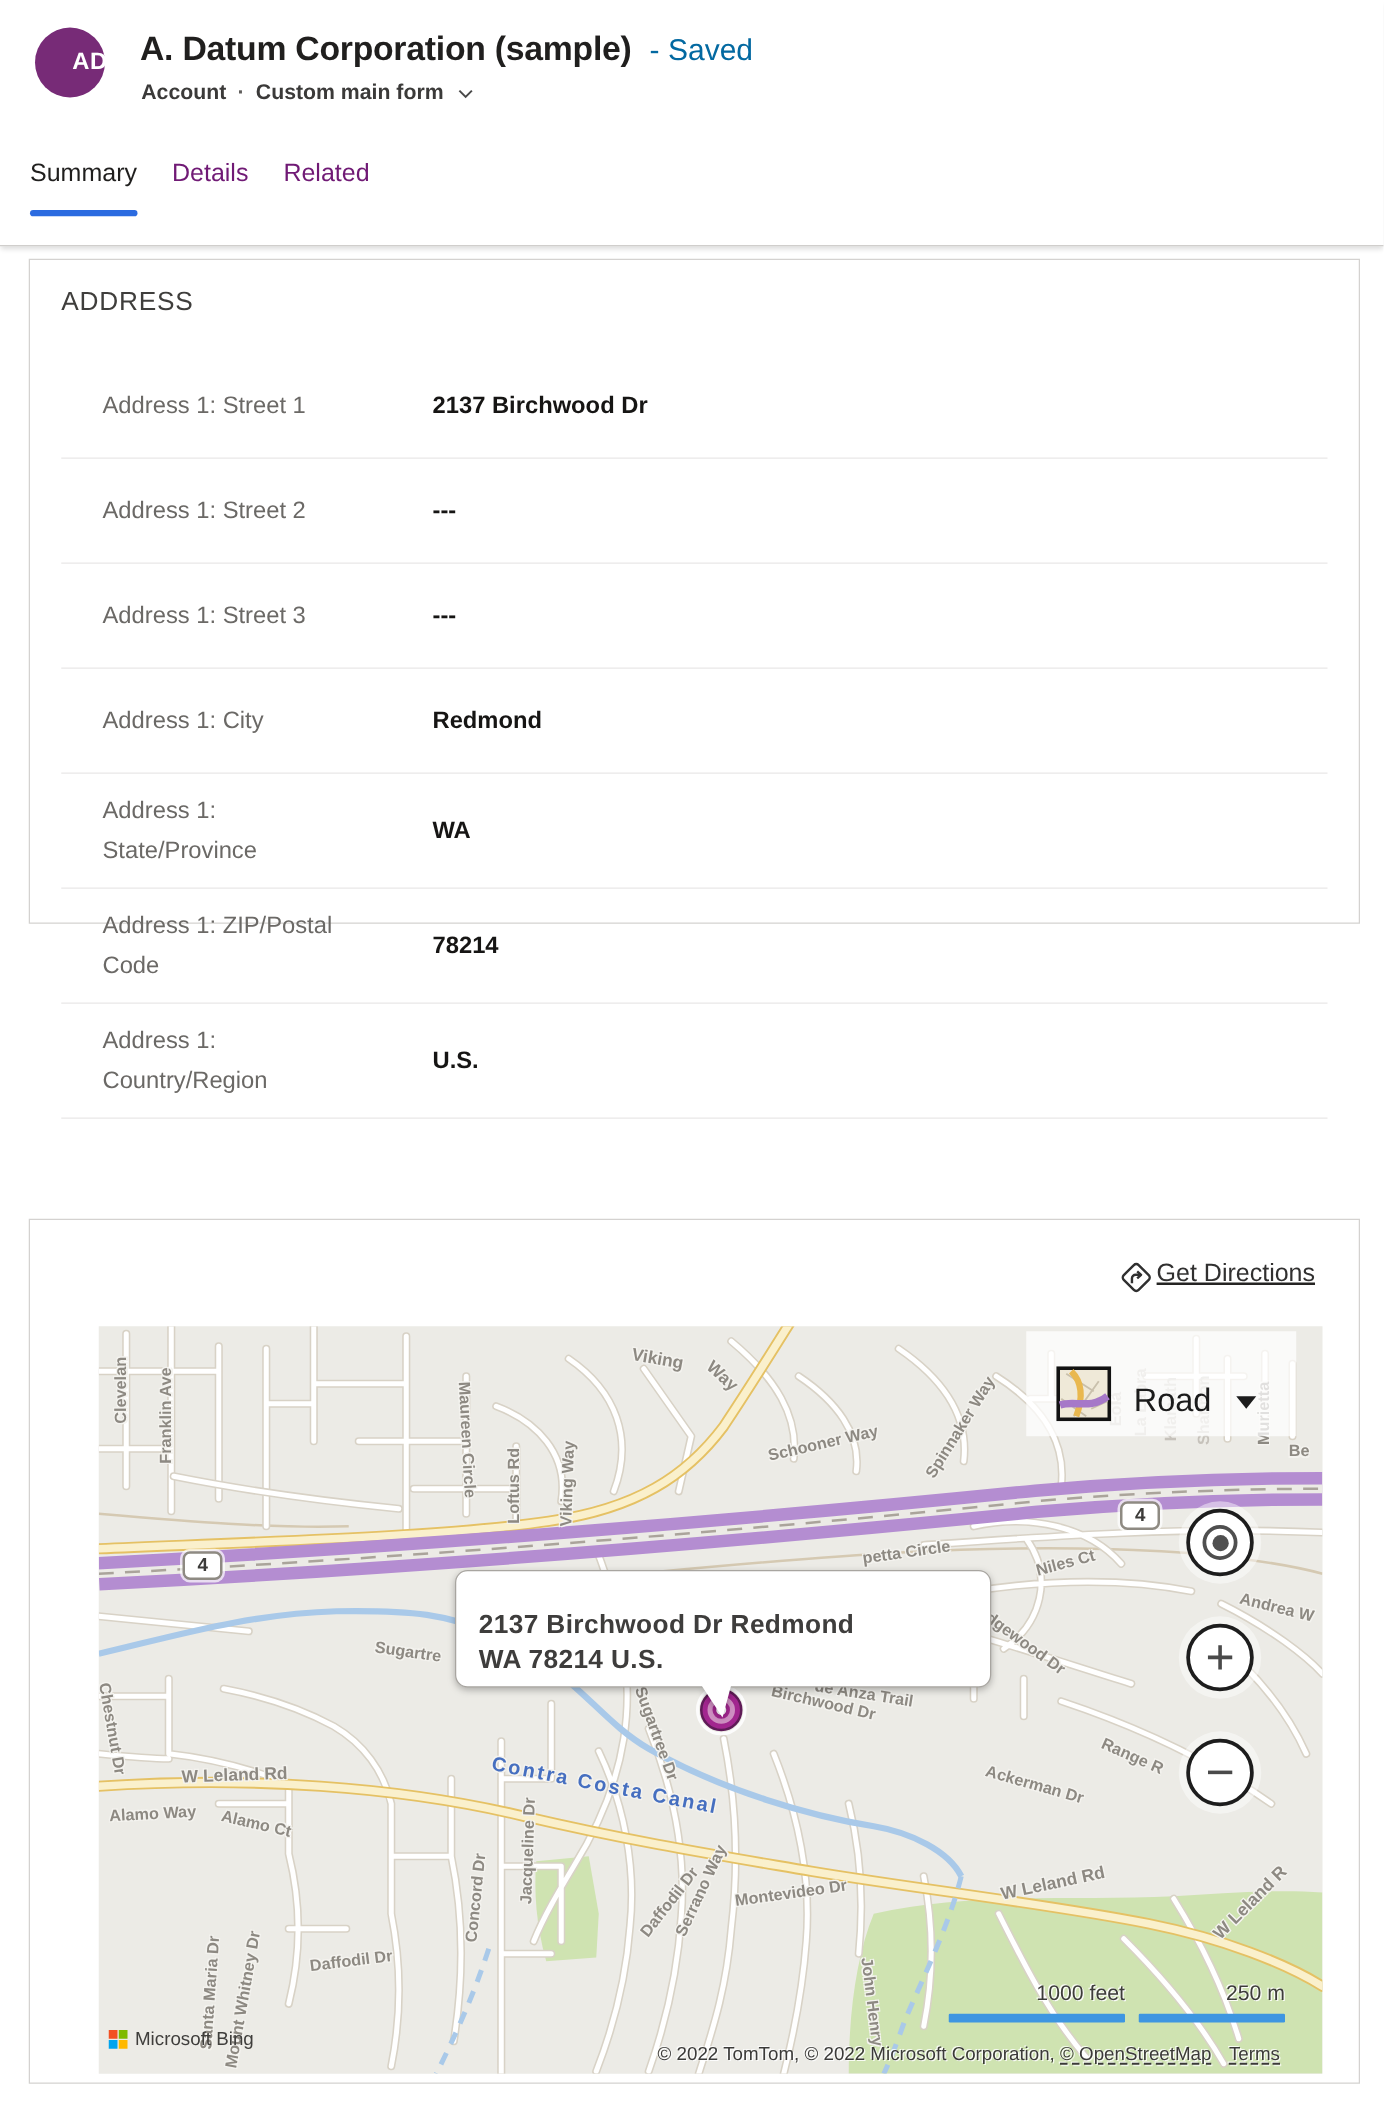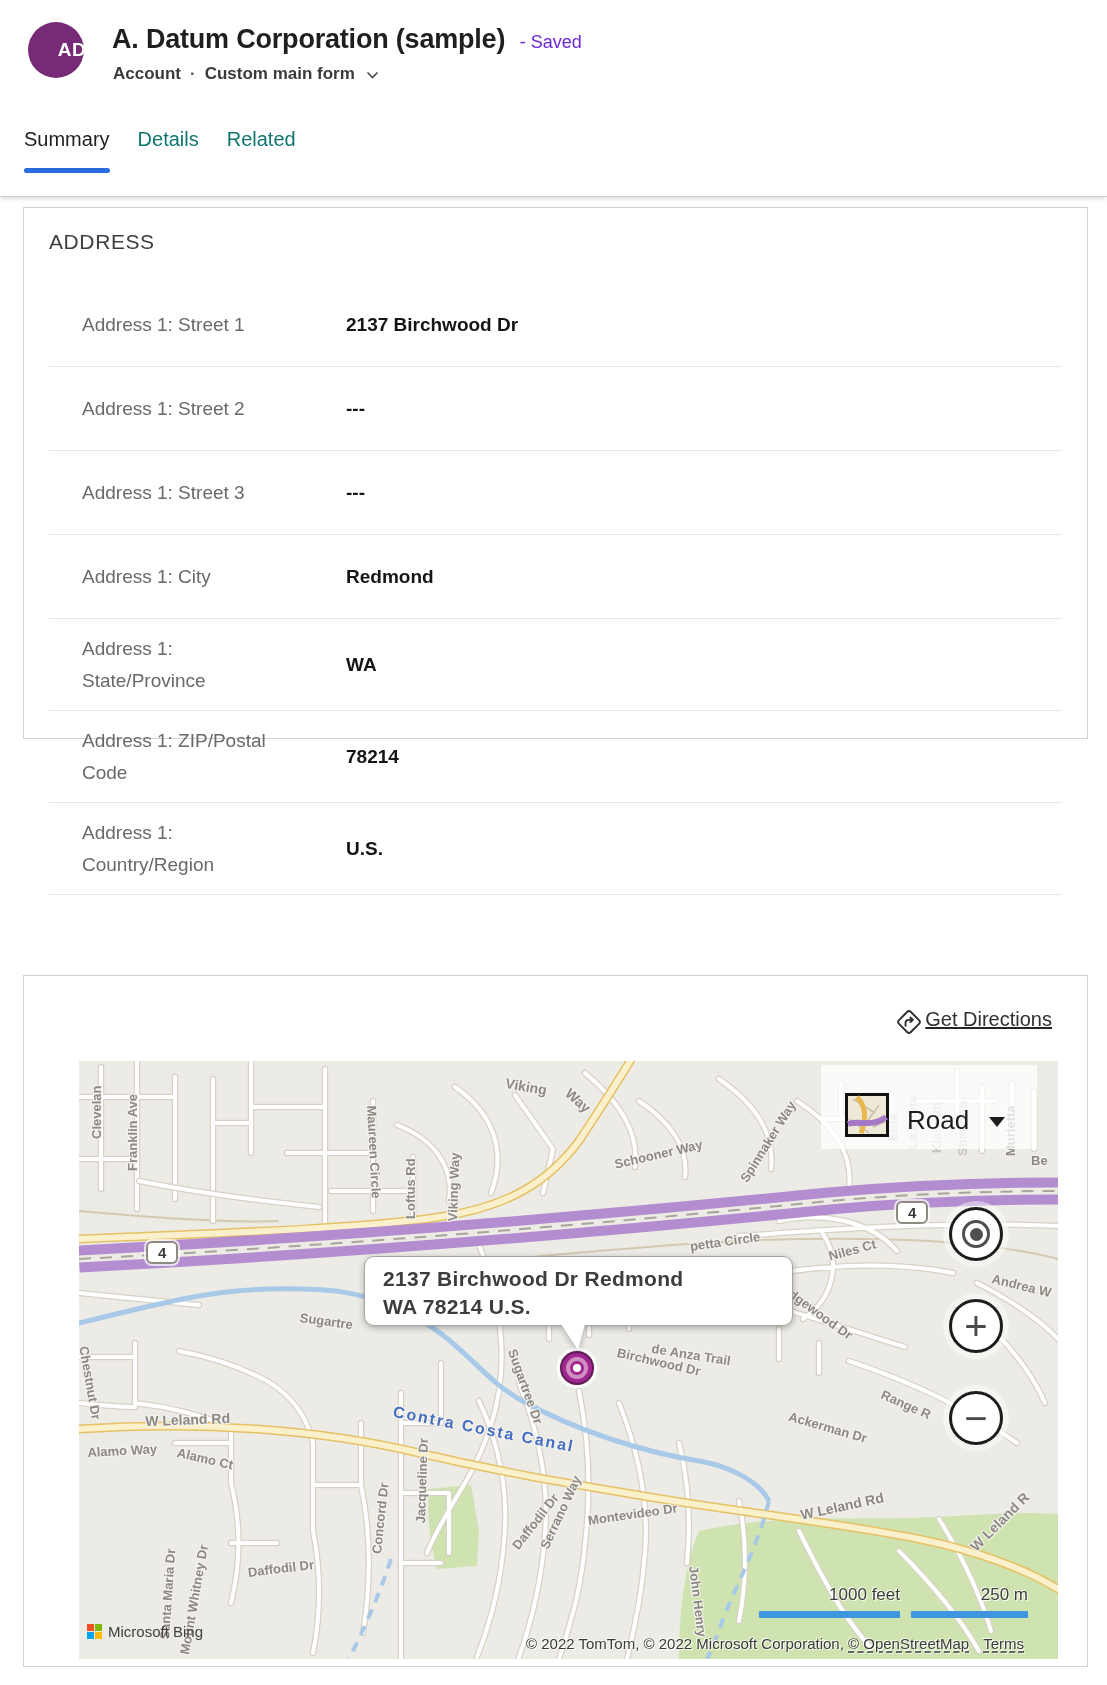--- a/index.html
+++ b/index.html
@@ -7,28 +7,28 @@
         font-family:"Liberation Sans","DejaVu Sans",sans-serif;color:#252423;}
 
   
   .form-header{position:absolute;left:0;top:0;width:100%;height:196px;background:#fff;
                border-bottom:1px solid #d0cecc;box-shadow:0 3px 4px -1px rgba(0,0,0,.14);z-index:5;}
   .avatar{position:absolute;left:28px;top:22px;width:56px;height:56px;border-radius:50%;
           background:var(--c-avatar,#772b77);display:flex;align-items:center;justify-content:center;}
   .avatar span{color:#fff;font-size:19px;font-weight:700;letter-spacing:.5px;margin-left:32px;}
   .title-row{position:absolute;left:112px;top:24px;white-space:nowrap;}
   .title-row h1{display:inline;font-size:27px;font-weight:700;color:#201f1e;margin:0;letter-spacing:-.2px;}
-  .saved{font-size:18px;color:#6d28d9;margin-left:10px;font-weight:400;}
+  .saved{font-size:24px;color:#0369a1;margin-left:10px;font-weight:400;}
   .sub-row{position:absolute;left:113px;top:64px;font-size:17px;color:#3b3a39;font-weight:600;
            display:flex;align-items:center;gap:9px;}
   .sub-row .dot{color:#605e5c;font-weight:700;}
   .form-name{cursor:pointer;}
   .chev{margin-left:2px;margin-top:3px;}
   .tabs{position:absolute;left:24px;top:128px;display:flex;}
-  .tab{position:relative;height:46px;margin-right:28px;font-size:20px;color:#0f766e;cursor:pointer;}
+  .tab{position:relative;height:46px;margin-right:28px;font-size:20px;color:#701a75;cursor:pointer;}
   .tab.active{font-weight:400;color:#201f1e;}
   .tab.active::after{content:"";position:absolute;left:0;right:0;bottom:1px;height:5px;border-radius:3px;
                      background:var(--c-accent,#2b6be0);}
 
   
   .card{position:absolute;left:23px;width:1065px;background:#fff;border:1px solid #d4d2d0;box-sizing:border-box;}
   .card-address{top:207px;height:532px;}
   .card-map{top:975px;height:692px;}
 
   .addr-title{position:absolute;left:25px;top:22px;margin:0;font-size:21px;font-weight:400;
@@ -61,22 +61,22 @@
   .map-label{position:absolute;font-size:13px;font-weight:600;color:var(--c-label_grey,#8d8982);
              white-space:nowrap;transform-origin:left top;
              text-shadow:1px 1px 0 #f4f3ef,-1px -1px 0 #f4f3ef,1px -1px 0 #f4f3ef,-1px 1px 0 #f4f3ef;}
   .map-label.canal{color:#466fc0;font-size:16px;letter-spacing:2px;}
   .map-label.faded{color:#c6c2bb;text-shadow:none;}
 
   .shield{position:absolute;z-index:1;background:#fff;border:2px solid #8e8a82;border-radius:6px;
           padding:0 10px;font-size:15px;font-weight:700;color:#3c3b39;line-height:19px;
           box-shadow:0 0 0 2px rgba(255,255,255,.7);}
 
-  .bubble{position:absolute;left:285px;top:195px;width:429px;height:70px;box-sizing:border-box;
-          background:#fff;border:1px solid #a8a5a0;border-radius:10px;padding:8px 18px;z-index:3;
+  .bubble{position:absolute;left:285px;top:195px;width:429px;height:94px;box-sizing:border-box;
+          background:#fff;border:1px solid #a8a5a0;border-radius:10px;padding:29px 18px;z-index:3;
           filter:drop-shadow(0 2px 3px rgba(0,0,0,.28));}
   .bubble div{font-size:21px;font-weight:700;color:#3e3d3c;line-height:28px;letter-spacing:.3px;}
   .bubble::after{content:"";position:absolute;left:196px;bottom:-25px;width:0;height:0;
                  border-left:17px solid transparent;border-right:7px solid transparent;
                  border-top:26px solid #fff;}
 
   .road-panel{position:absolute;left:742px;top:4px;width:216px;height:84px;z-index:2;
               background:rgba(255,255,255,.74);display:flex;align-items:center;cursor:pointer;}
   .road-thumb{position:absolute;left:24px;top:28px;}
   .road-panel .road-lbl{position:absolute;left:86px;top:40px;font-size:26px;color:#1b1b1b;}

